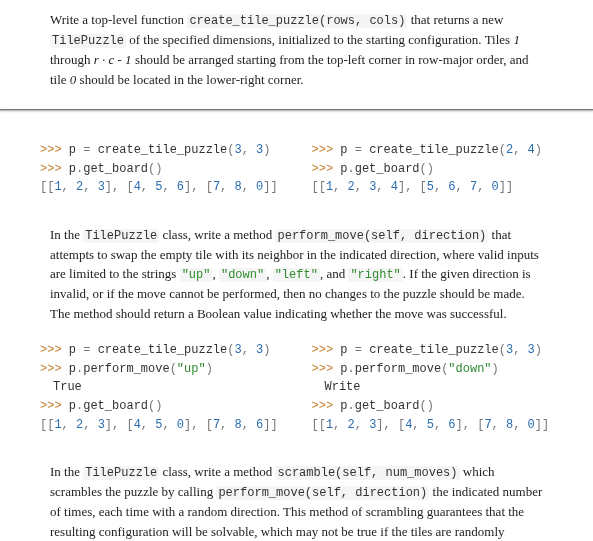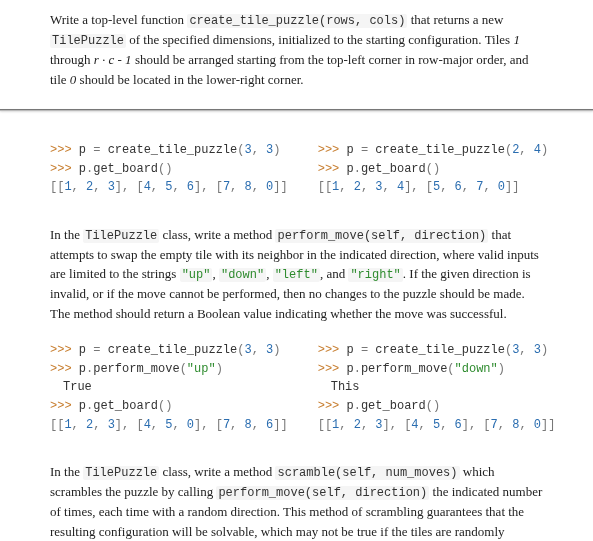--- a/index.html
+++ b/index.html
@@ -32,21 +32,21 @@
     font-size: 12px;
     color: #333;
     background: #f5f5f5;
     padding: 0 2px;
     border-radius: 2px;
   }
   .ital { font-style: italic; font-family: Georgia, serif; }
   .examples {
     display: flex;
     gap: 30px;
-    padding: 0 50px;
+    padding: 0 40px;
     margin-bottom: 18px;
   }
   .examples.first {
     margin-top: 0;
   }
   .example-block {
     flex: 1;
     font-family: 'Courier New', Courier, monospace;
     font-size: 12px;
     line-height: 1.55;
@@ -88,21 +88,21 @@
 
 <div class="examples">
   <div class="example-block"><span class="prompt">&gt;&gt;&gt; </span><span>p </span><span class="op">= </span><span class="method">create_tile_puzzle</span><span class="punct">(</span><span class="num">3</span><span class="punct">, </span><span class="num">3</span><span class="punct">)</span>
 <span class="prompt">&gt;&gt;&gt; </span><span>p</span><span class="punct">.</span><span class="method">perform_move</span><span class="punct">(</span><span class="str">"up"</span><span class="punct">)</span>
 <span class="res">True</span>
 <span class="prompt">&gt;&gt;&gt; </span><span>p</span><span class="punct">.</span><span class="method">get_board</span><span class="punct">()</span>
 <span class="punct">[[</span><span class="num">1</span><span class="punct">, </span><span class="num">2</span><span class="punct">, </span><span class="num">3</span><span class="punct">], [</span><span class="num">4</span><span class="punct">, </span><span class="num">5</span><span class="punct">, </span><span class="num">0</span><span class="punct">], [</span><span class="num">7</span><span class="punct">, </span><span class="num">8</span><span class="punct">, </span><span class="num">6</span><span class="punct">]]</span></div>
 
   <div class="example-block"><span class="prompt">&gt;&gt;&gt; </span><span>p </span><span class="op">= </span><span class="method">create_tile_puzzle</span><span class="punct">(</span><span class="num">3</span><span class="punct">, </span><span class="num">3</span><span class="punct">)</span>
 <span class="prompt">&gt;&gt;&gt; </span><span>p</span><span class="punct">.</span><span class="method">perform_move</span><span class="punct">(</span><span class="str">"down"</span><span class="punct">)</span>
-<span class="res">This</span>
+<span class="res">Write</span>
 <span class="prompt">&gt;&gt;&gt; </span><span>p</span><span class="punct">.</span><span class="method">get_board</span><span class="punct">()</span>
 <span class="punct">[[</span><span class="num">1</span><span class="punct">, </span><span class="num">2</span><span class="punct">, </span><span class="num">3</span><span class="punct">], [</span><span class="num">4</span><span class="punct">, </span><span class="num">5</span><span class="punct">, </span><span class="num">6</span><span class="punct">], [</span><span class="num">7</span><span class="punct">, </span><span class="num">8</span><span class="punct">, </span><span class="num">0</span><span class="punct">]]</span></div>
 </div>
 
 <div class="section">
   <span>In the </span><span class="inline-code">TilePuzzle</span><span> class, write a method </span><span class="inline-code">scramble(self, num_moves)</span><span> which scrambles the puzzle by calling </span><span class="inline-code">perform_move(self, direction)</span><span> the indicated number of times, each time with a random direction. This method of scrambling guarantees that the resulting configuration will be solvable, which may not be true if the tiles are randomly permuted.</span><br>
   
 </div>
 
 </body></html>

